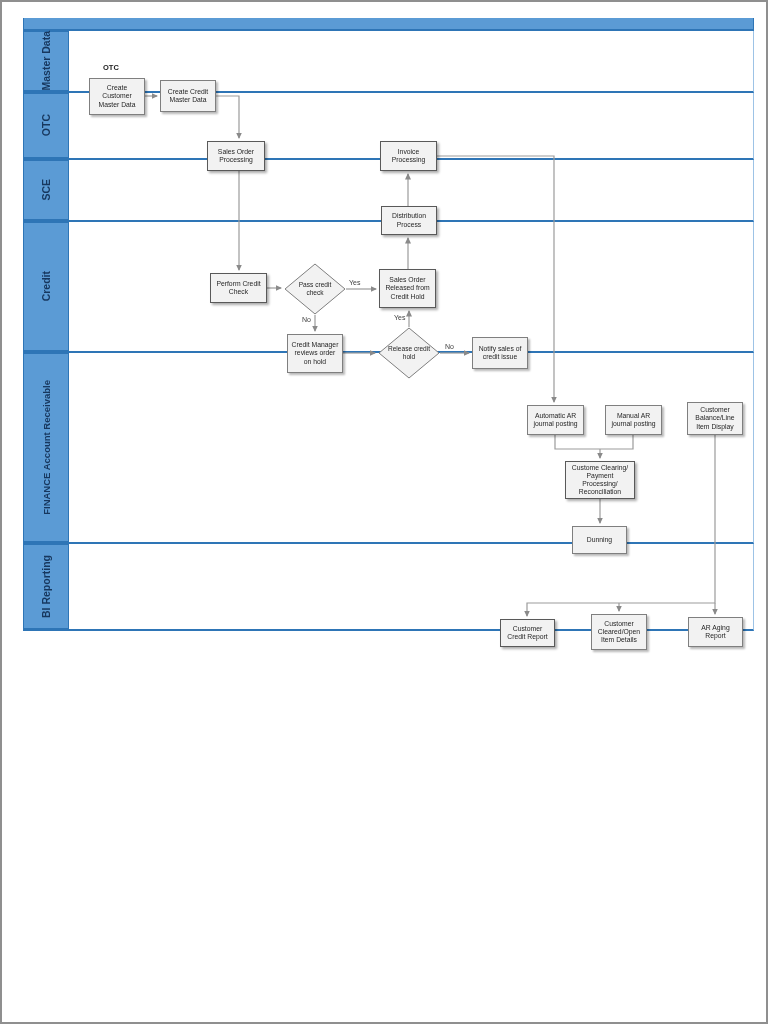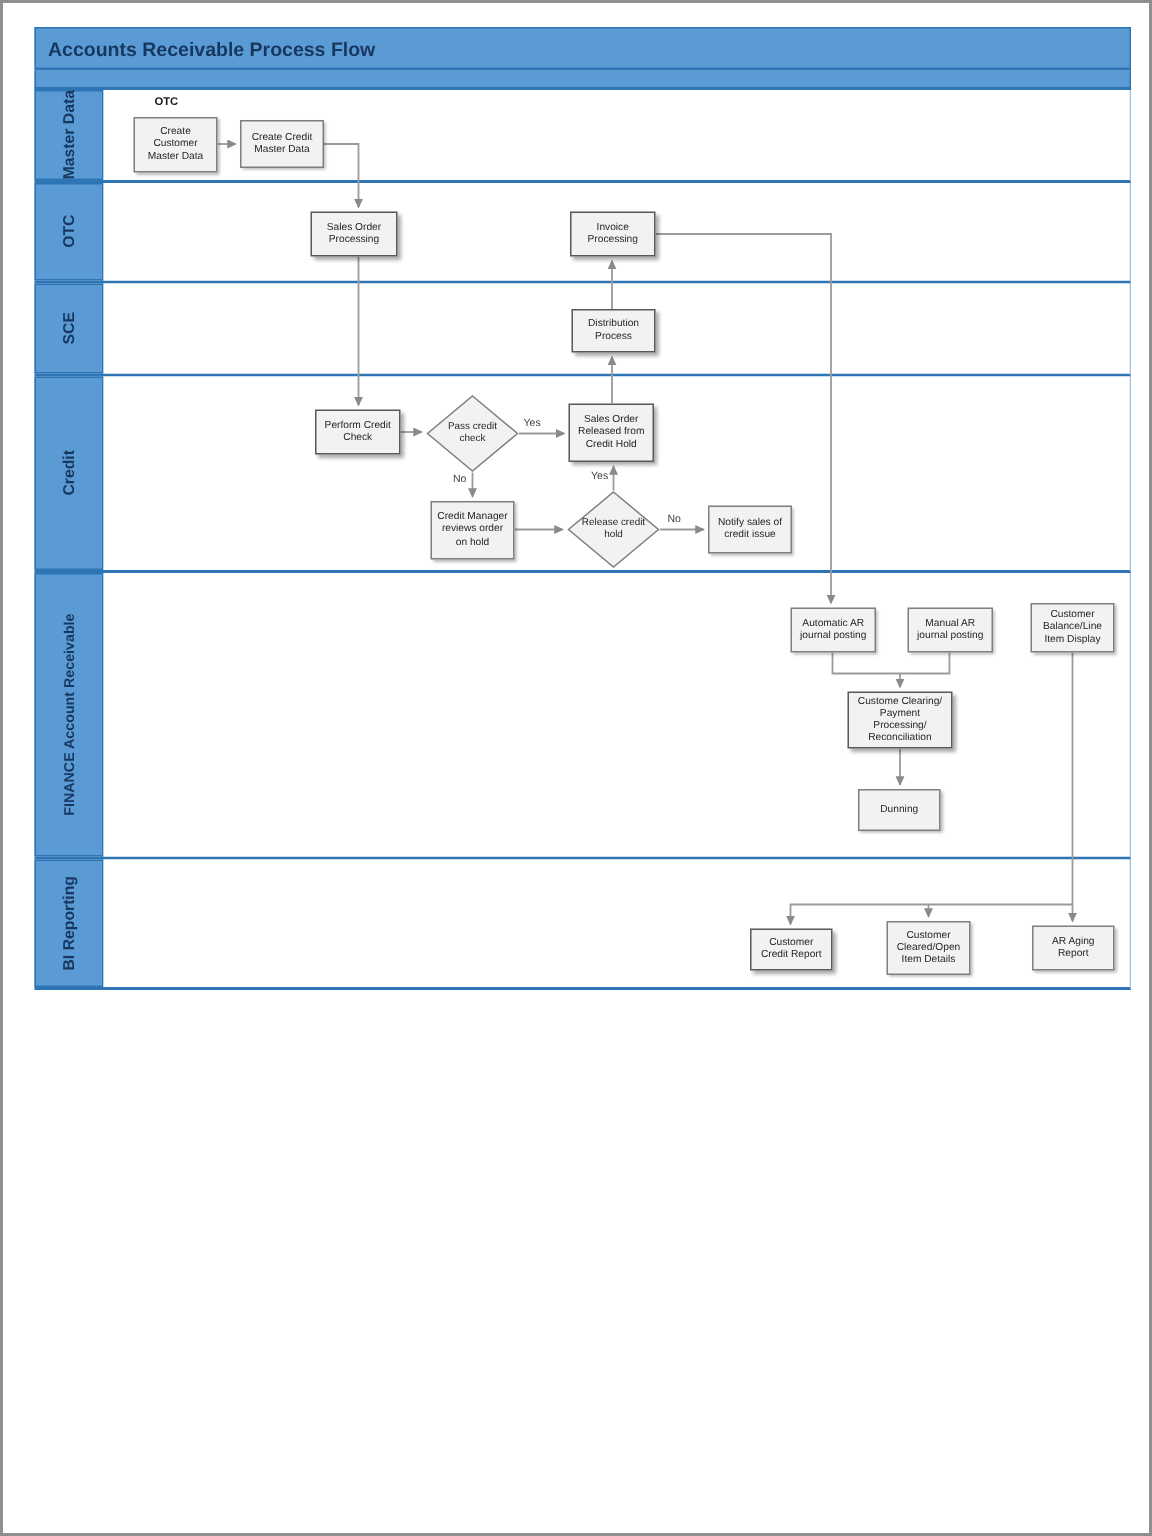--- a/index.html
+++ b/index.html
@@ -30,21 +30,20 @@
   .diamond .dtext{position:relative;width:78%;}
   .elabel{position:absolute;font-size:7px;color:#404040;}
   .note{position:absolute;font-size:7.5px;font-weight:bold;color:#1a1a1a;}
 </style>
 </head>
 <body>
 
 <div class="page">
 
   <div class="diagram">
-    <div class="titlebar">Accounts Receivable Process Flow</div>
     <div class="headstrip"></div>
 
     <div class="lane" style="height:62px">
       <div class="lane-label">
           <span>Master Data</span>
         </div>
       <div class="lane-body"></div>
     </div>
     <div class="lane" style="height:67px">
       <div class="lane-label">

